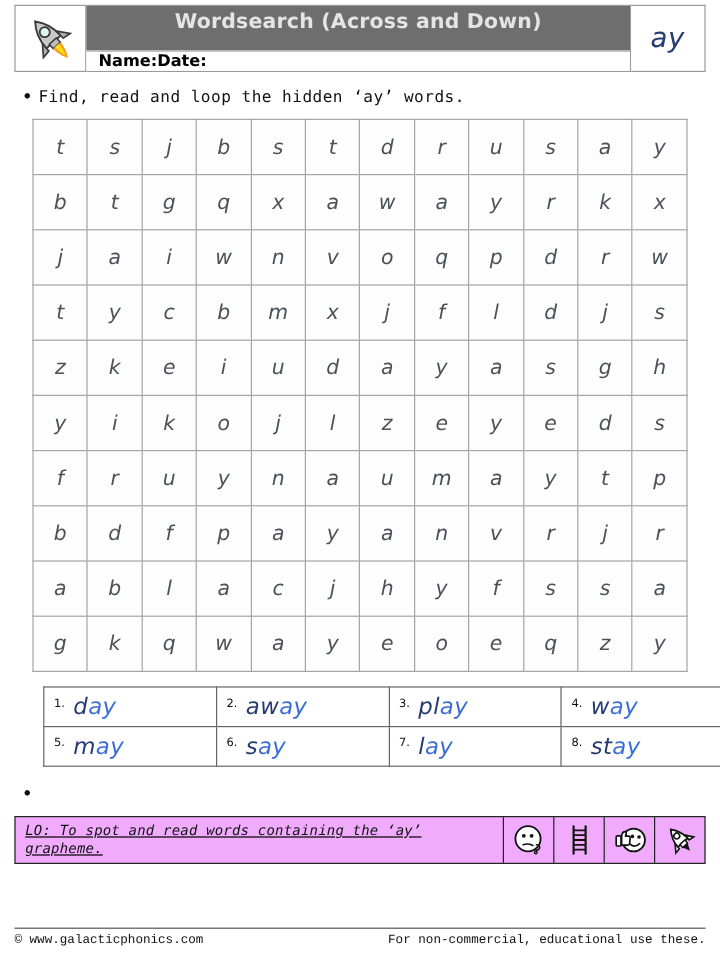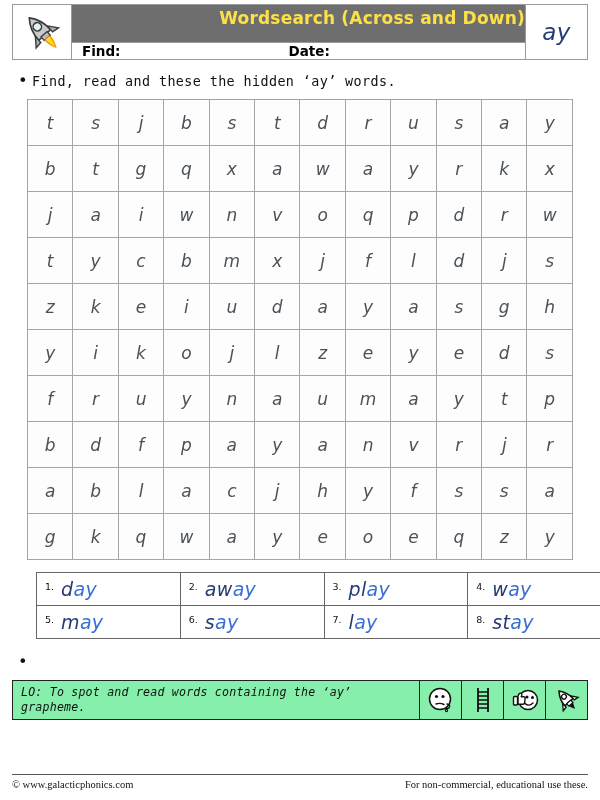--- a/index.html
+++ b/index.html
@@ -44,42 +44,42 @@
     flex: 1 1 auto;
     display: flex;
     flex-direction: column;
     border-top: 1px solid #9a9a9a;
     border-bottom: 1px solid #9a9a9a;
     border-right: 1px solid #9a9a9a;
     box-sizing: border-box;
   }
   .title-bar {
     background: #6e6e6e;
-    color: #fde047;
+    color: #e5e5e5;
     font-weight: bold;
     font-size: 17px;
     height: 38px;
     line-height: 27px;
-    text-align: right;
+    text-align: center;
     letter-spacing: 0.2px;
     box-sizing: border-box;
   }
   .namedate-bar {
     flex: 1 1 auto;
     display: flex;
     align-items: center;
     background: #ffffff;
     font-weight: bold;
     font-size: 13.5px;
     color: #000000;
     box-sizing: border-box;
     border-top: 1px solid #9a9a9a;
   }
   .name-label { margin-left: 10px; }
-  .date-label { margin-left: 168px; }
+  .date-label { }
   .grapheme-cell {
     width: 62px;
     flex: 0 0 62px;
     border: 1px solid #9a9a9a;
     border-left: none;
     box-sizing: border-box;
     display: flex;
     align-items: center;
     justify-content: center;
     background: #ffffff;
@@ -164,21 +164,22 @@
   .wl-word .gr { color: #3b6fd4; }
 
   
   .lo-wrap { margin-top: 10px; }
   .lo-box {
     display: flex;
     border: 1px solid #222222;
     box-sizing: border-box;
     width: 576px;
     min-height: 40px;
-    background: #86efac;
+    background: #f0abfc;
+    text-decoration: underline;
   }
   .lo-text {
     flex: 1 1 auto;
     padding: 4px 6px 4px 8px;
     font-family: "DejaVu Sans Mono", monospace;
     font-size: 11.6px;
     color: #111111;
     line-height: 15px;
     letter-spacing: 0.2px;
     font-style: italic;
@@ -198,21 +199,21 @@
   
   .footer {
     position: absolute;
     left: 12px;
     right: 12px;
     bottom: 14px;
     border-top: 1px solid #555555;
     padding-top: 4px;
     display: flex;
     justify-content: space-between;
-    font-family: Liberation Serif, serif;
+    font-family: Liberation Mono, monospace;
     font-size: 10.5px;
     color: #111111;
   }
 </style>
 </head>
 <body>
 
 <div class="page">
 
   <div class="header">
@@ -227,33 +228,33 @@
           <rect x="19" y="26" width="8" height="5" fill="#bdbdbd" stroke="#3a3a3a" stroke-width="1.3"></rect>
           <path d="M19 31 C19 37 21 41 23 45 C25 41 27 37 27 31 Z" fill="#ff9a14"></path>
           <path d="M21 31 C21 36 22 39 23 42 C24 39 25 36 25 31 Z" fill="#ffe11a"></path>
         </g>
       </svg>
     </div>
 
     <div class="header-mid">
       <div class="title-bar">Wordsearch (Across and Down)</div>
       <div class="namedate-bar">
-        <span class="name-label">Find:</span>
+        <span class="name-label">Name:</span>
         <span class="date-label">Date:</span>
       </div>
     </div>
 
     <div class="grapheme-cell">
       <span class="grapheme-text">ay</span>
     </div>
   </div>
 
   <div class="instruction">
     <span class="bullet">•</span>
-    <span class="instruction-text">Find, read and these the hidden ‘ay’ words.</span>
+    <span class="instruction-text">Find, read and loop the hidden ‘ay’ words.</span>
   </div>
 
   <div class="grid-wrap">
     <table class="wordgrid">
       <tbody id="grid-body">
           <tr>
             <td>t</td>
             <td>s</td>
             <td>j</td>
             <td>b</td>

